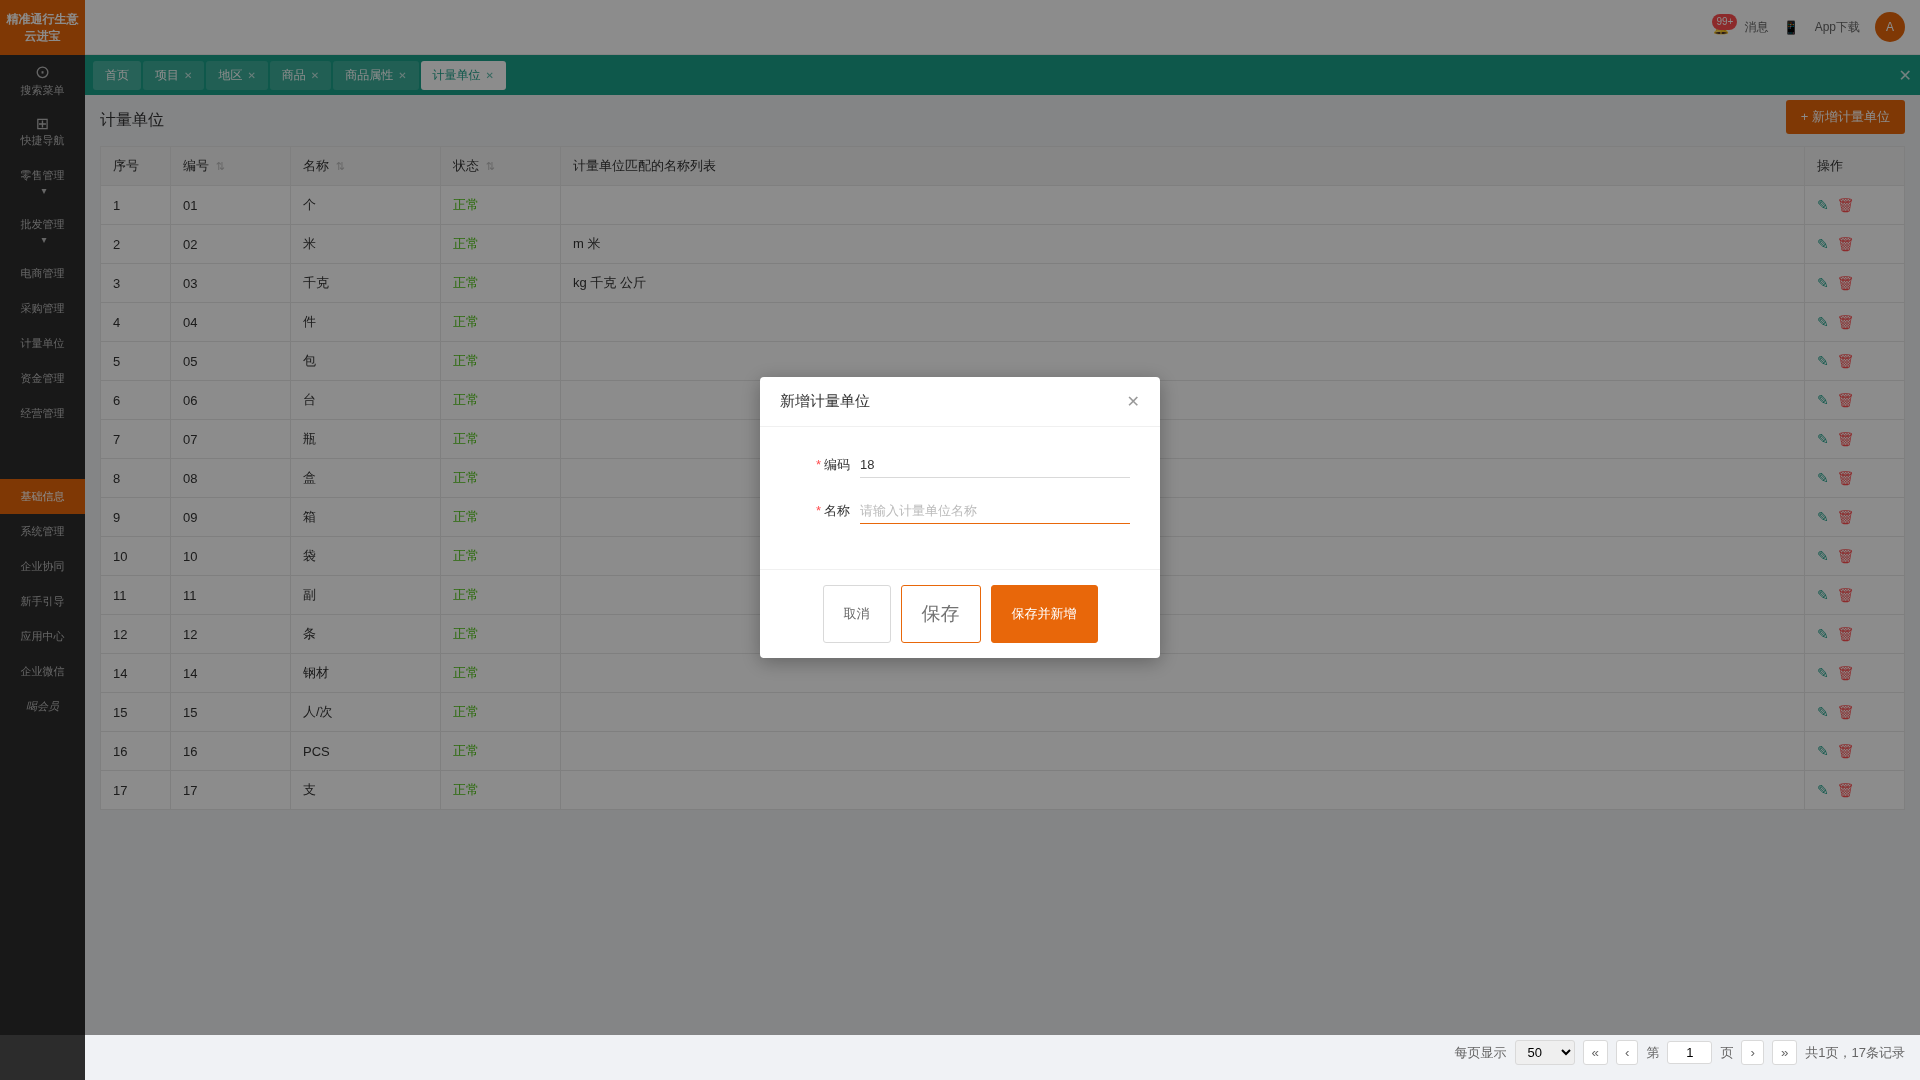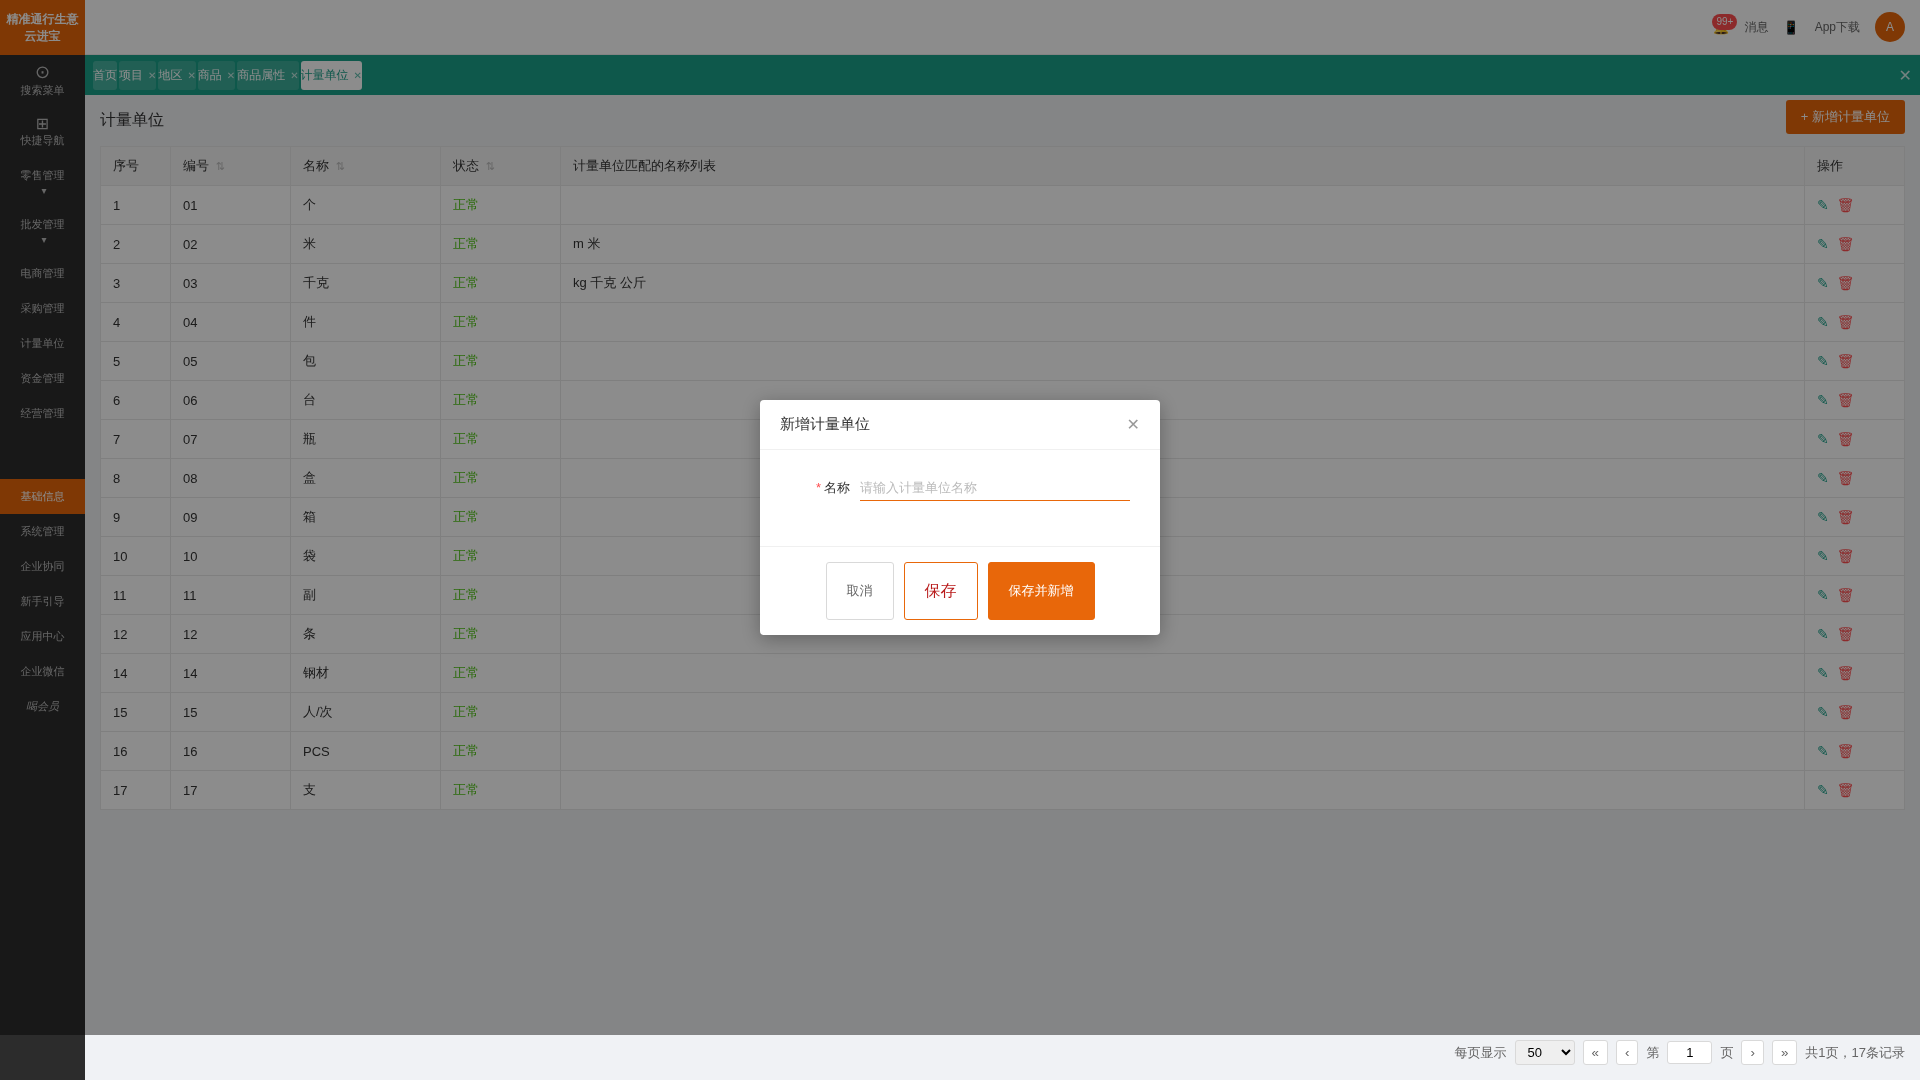--- a/index.html
+++ b/index.html
@@ -18,21 +18,21 @@
     
     .top-header { height: 55px; background: white; display: flex; align-items: center; justify-content: space-between; padding: 0 15px; border-bottom: 1px solid #eee; flex-shrink: 0; }
     .header-left { display: flex; align-items: center; gap: 10px; }
     .header-right { display: flex; align-items: center; gap: 15px; }
     .header-badge { position: relative; display: inline-block; }
     .badge-count { position: absolute; top: -6px; right: -8px; background: #ff4d4f; color: white; font-size: 10px; border-radius: 10px; padding: 0 4px; min-width: 16px; text-align: center; line-height: 16px; }
     .header-avatar { width: 30px; height: 30px; background: #e8670a; border-radius: 50%; display: flex; align-items: center; justify-content: center; color: white; font-size: 12px; cursor: pointer; }
 
     
     .tabs-bar { height: 40px; background: #1ba089; display: flex; align-items: center; padding: 0 8px; gap: 2px; flex-shrink: 0; }
-    .tab-item { padding: 6px 0; background: rgba(255,255,255,0.15); color: white; border-radius: 3px; font-size: 12px; cursor: pointer; display: flex; align-items: center; gap: 5px; }
+    .tab-item { padding: 6px 12px; background: rgba(255,255,255,0.15); color: white; border-radius: 3px; font-size: 12px; cursor: pointer; display: flex; align-items: center; gap: 5px; }
     .tab-item.active { background: white; color: #1ba089; }
     .tab-close { font-size: 10px; color: inherit; opacity: 0.7; }
     .tab-item.home { background: rgba(255,255,255,0.2); }
     .tabs-close-btn { margin-left: auto; color: white; cursor: pointer; font-size: 16px; opacity: 0.8; }
 
     
     .content { flex: 1; padding: 15px; overflow-y: auto; position: relative; }
     .page-title { font-size: 16px; color: #333; margin-bottom: 15px; font-weight: 500; }
     .add-btn { position: absolute; top: 5px; right: 15px; background: #e8670a; color: white; border: none; padding: 8px 15px; border-radius: 3px; font-size: 13px; cursor: pointer; }
 
@@ -61,21 +61,21 @@
     .modal-close { color: #999; cursor: pointer; font-size: 16px; background: none; border: none; }
     .modal-body { padding: 25px 30px; }
     .form-row { display: flex; align-items: center; margin-bottom: 20px; }
     .form-label { width: 60px; text-align: right; margin-right: 10px; color: #333; font-size: 13px; }
     .form-label .required { color: #ff4d4f; margin-right: 3px; }
     .form-input { flex: 1; border: none; border-bottom: 1px solid #d9d9d9; padding: 5px 0; font-size: 13px; outline: none; color: #333; }
     .form-input.active-input { border-bottom: 1px solid #e8670a; }
     .form-input::placeholder { color: #bbb; }
     .modal-footer { padding: 15px 20px; border-top: 1px solid #f0f0f0; display: flex; justify-content: center; gap: 10px; }
     .btn-cancel { border: 1px solid #d9d9d9; background: white; color: #666; padding: 7px 20px; border-radius: 3px; cursor: pointer; font-size: 13px; }
-    .btn-save { border: 1px solid #e8670a; background: white; color: #b91c1c; padding: 7px 20px; border-radius: 3px; cursor: pointer; font-size: 16px; }
+    .btn-save { border: 1px solid #e8670a; background: white; color: #737373; padding: 7px 20px; border-radius: 3px; cursor: pointer; font-size: 19px; }
     .btn-save-new { background: #e8670a; color: white; border: 1px solid #e8670a; padding: 19px 20px; border-radius: 3px; cursor: pointer; font-size: 13px; }
 
     .nav-group-arrow { display: inline-block; margin-left: 3px; font-size: 10px; }
   </style>
 </head>
 <body>
 
 <div class="sidebar">
   <div class="sidebar-logo">
     <div class="sidebar-logo-text">精准通行生意<br>云进宝</div>
@@ -438,20 +438,26 @@
 
 <div class="modal-overlay">
   <div class="modal">
     <div class="modal-header">
       <span class="modal-title">新增计量单位</span>
       <button class="modal-close">✕</button>
     </div>
     <div class="modal-body">
       <div class="form-row">
         <div class="form-label">
+          <span class="required">*</span><span>编码</span>
+        </div>
+        <input class="form-input" type="text" value="18" style="">
+      </div>
+      <div class="form-row">
+        <div class="form-label">
           <span class="required">*</span><span>名称</span>
         </div>
         <input class="form-input active-input" type="text" placeholder="请输入计量单位名称" style="">
       </div>
     </div>
     <div class="modal-footer">
       <button class="btn-cancel">取消</button>
       <button class="btn-save">保存</button>
       <button class="btn-save-new">保存并新增</button>
     </div>

